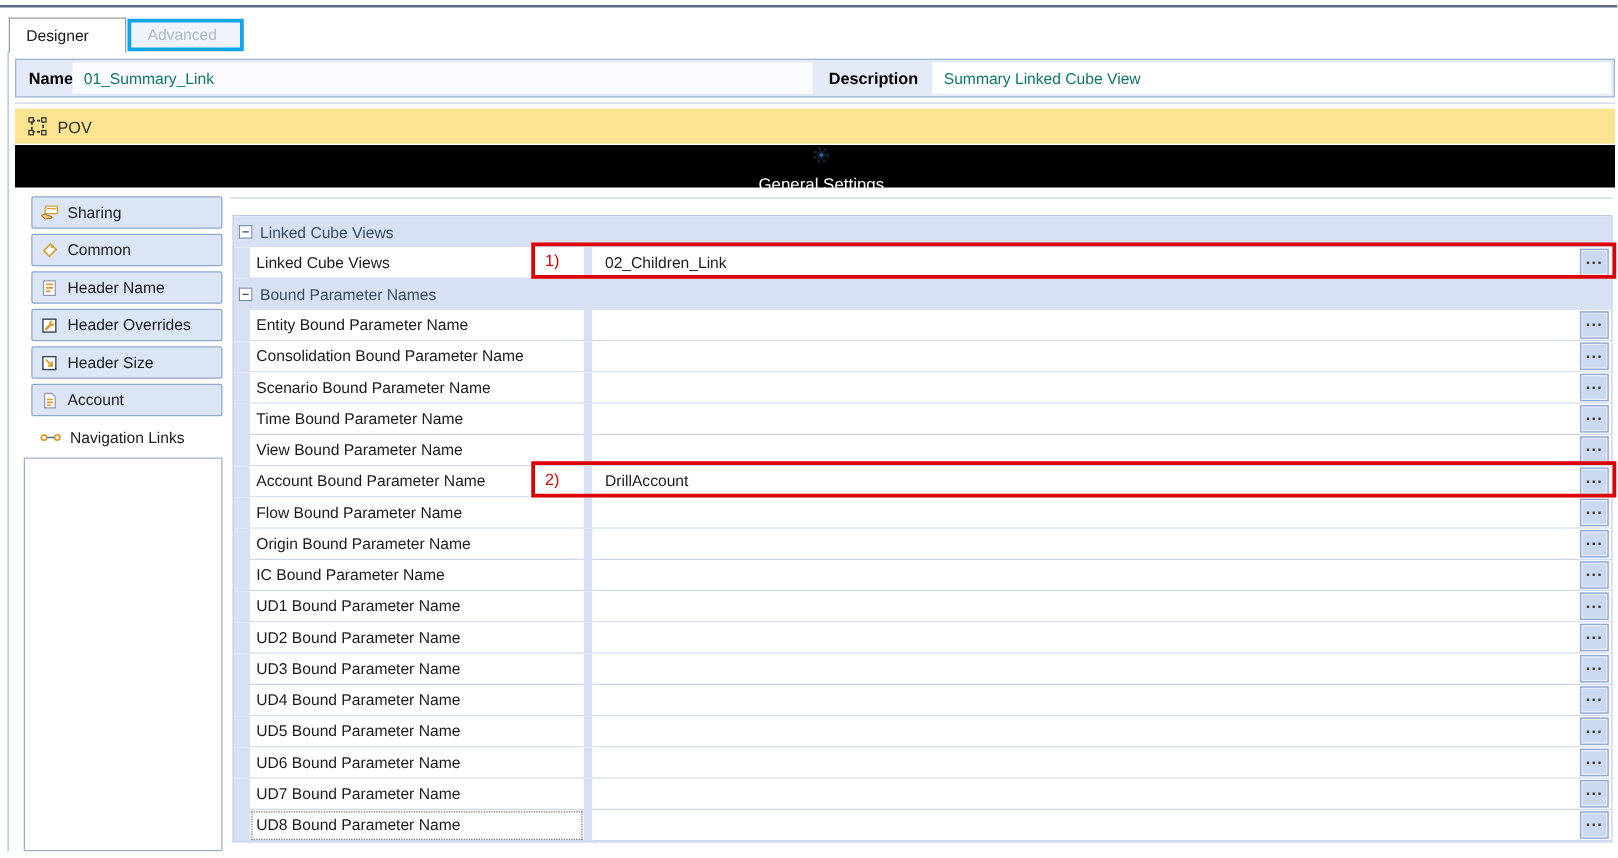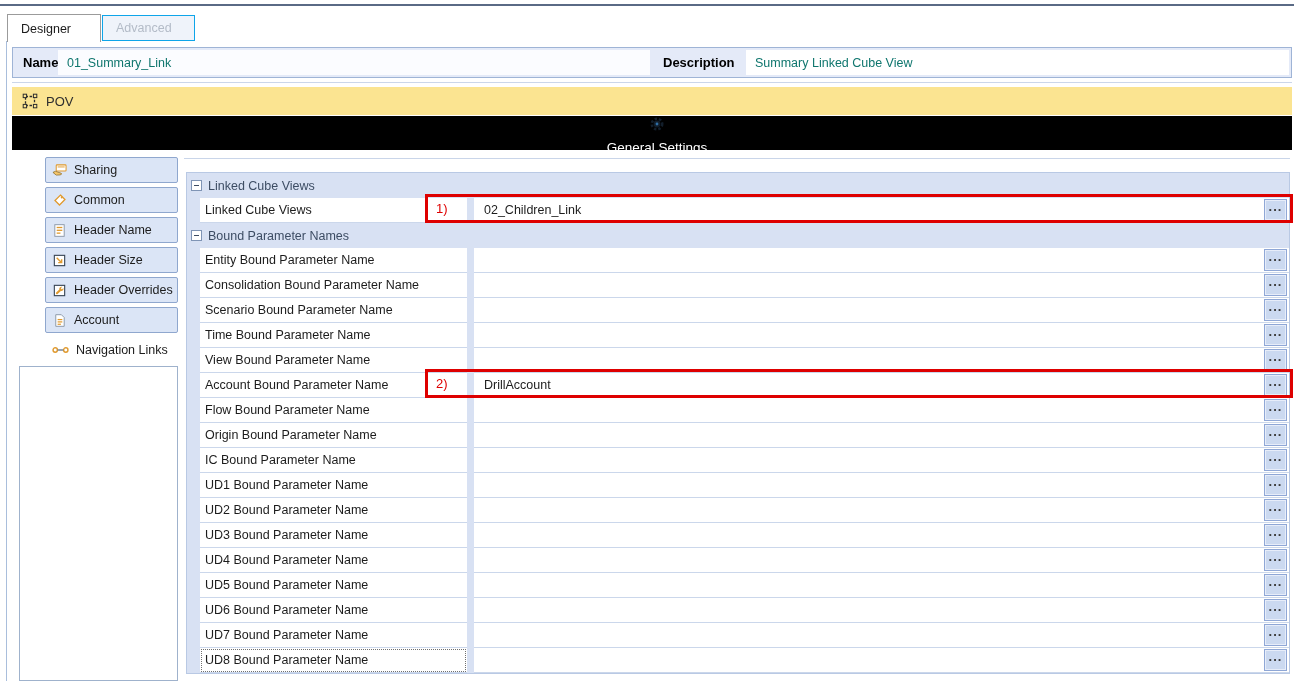--- a/index.html
+++ b/index.html
@@ -11,21 +11,21 @@
   .abs{position:absolute;box-sizing:border-box;}
 
   
   #top-line{left:0;top:4px;width:1294px;height:2px;background:#5A6A85;}
 
   
   #tab-designer{left:7px;top:14px;width:94px;height:28px;background:#fff;
     border:1px solid #9B9B9B;border-bottom:none;z-index:3;
     display:flex;align-items:center;padding-left:13px;font-size:12.5px;color:#1b1b1b;cursor:pointer;}
   #tab-advanced{left:102px;top:15px;width:93px;height:26px;background:#EFF3FA;
-    border:1px solid #0ea5e9;display:flex;align-items:center;padding-left:13px;
+    border:3px solid #0ea5e9;display:flex;align-items:center;padding-left:13px;
     font-size:12.5px;color:#B3BBC7;cursor:pointer;}
   #panel-left-border{left:6px;top:41px;width:1px;height:640px;background:#A9BEDC;}
 
   
   #name-bar{left:12px;top:47px;width:1280px;height:31px;background:#E4EAF8;border:1px solid #9FB4D6;}
   #name-bar .lbl{position:absolute;top:0;height:100%;display:flex;align-items:center;
     font-weight:bold;font-size:13px;color:#000;}
   #name-label{left:10px;}
   #desc-label{left:650px;}
   #name-bar input{position:absolute;top:2px;height:25px;border:none;outline:none;
@@ -41,21 +41,21 @@
   
   #gs-bar{left:12px;top:116px;width:1280px;height:34px;background:#2F6EA5;
     display:flex;align-items:center;padding-left:10px;gap:8px;font-size:13.5px;color:#FFFFFF;cursor:pointer;}
 
   #grid-topline{left:184px;top:158px;width:1106px;height:1px;background:#C9D5E9;}
 
   
   #sidebar-items{left:25px;top:157px;width:153px;}
   .sbitem{height:26px;margin-bottom:4px;background:#DBE5F6;border:1px solid #8FA7CE;border-radius:2px;
     display:flex;align-items:center;padding-left:6px;gap:7px;font-size:12.5px;color:#1c1c1c;
-    box-sizing:border-box;cursor:pointer;white-space:nowrap;margin-left:20px;}
+    box-sizing:border-box;cursor:pointer;white-space:nowrap;}
   .sbitem.sel{background:transparent;border-color:transparent;}
   .icn{display:inline-flex;}
   .icn svg{display:block;}
   #sidebar-panel{left:19px;top:366px;width:159px;height:315px;border:1px solid #9FB2CC;background:#fff;}
 
   
   #grid{left:186px;top:172px;width:1104px;border:1px solid #B9C9E4;background:#fff;}
   .g-group{display:flex;height:25px;background:#D8E1F3;align-items:center;
     font-size:12.5px;color:#3D4D64;box-sizing:border-box;}
   .expander{width:11px;height:11px;border:1px solid #7F94B5;background:#fff;
@@ -154,33 +154,33 @@
           <line x1="5" y1="7.8" x2="11" y2="7.8" stroke="#E09A2F" stroke-width="1.4"></line>
           <line x1="5" y1="10.8" x2="9" y2="10.8" stroke="#E09A2F" stroke-width="1.4"></line>
         </svg>
       </span>
       <span>Header Name</span>
     </div>
     <div class="sbitem">
       <span class="icn">
         <svg width="15" height="15" viewBox="0 0 16 16">
           <rect x="2.5" y="2.5" width="11" height="11" fill="#fff" stroke="#3A4757" stroke-width="1.2"></rect>
+          <path d="M10.9 4.1 a2.3 2.3 0 0 0 -3.1 2.7 L4.4 10.2 a1.15 1.15 0 0 0 1.6 1.6 L9.4 8.4 a2.3 2.3 0 0 0 2.7 -3.1 L10.6 6.8 L9.4 5.6 Z" fill="#E09A2F"></path>
+        </svg>
+      </span>
+      <span>Header Overrides</span>
+    </div>
+    <div class="sbitem">
+      <span class="icn">
+        <svg width="15" height="15" viewBox="0 0 16 16">
+          <rect x="2.5" y="2.5" width="11" height="11" fill="#fff" stroke="#3A4757" stroke-width="1.2"></rect>
           <path d="M5 5 L10.3 10.3 M10.3 6.6 V10.3 H6.6" stroke="#E09A2F" stroke-width="1.5" fill="none"></path>
         </svg>
       </span>
       <span>Header Size</span>
-    </div>
-    <div class="sbitem">
-      <span class="icn">
-        <svg width="15" height="15" viewBox="0 0 16 16">
-          <rect x="2.5" y="2.5" width="11" height="11" fill="#fff" stroke="#3A4757" stroke-width="1.2"></rect>
-          <path d="M10.9 4.1 a2.3 2.3 0 0 0 -3.1 2.7 L4.4 10.2 a1.15 1.15 0 0 0 1.6 1.6 L9.4 8.4 a2.3 2.3 0 0 0 2.7 -3.1 L10.6 6.8 L9.4 5.6 Z" fill="#E09A2F"></path>
-        </svg>
-      </span>
-      <span>Header Overrides</span>
     </div>
     <div class="sbitem">
       <span class="icn">
         <svg width="15" height="15" viewBox="0 0 16 16">
           <path d="M4 1.8 H10 L13 4.8 V14.2 H4 Z" fill="#fff" stroke="#8A97A8"></path>
           <line x1="6" y1="7" x2="11" y2="7" stroke="#E09A2F" stroke-width="1.3"></line>
           <line x1="6" y1="9.5" x2="11" y2="9.5" stroke="#E09A2F" stroke-width="1.3"></line>
           <line x1="6" y1="12" x2="9.5" y2="12" stroke="#E09A2F" stroke-width="1.3"></line>
         </svg>
       </span>

